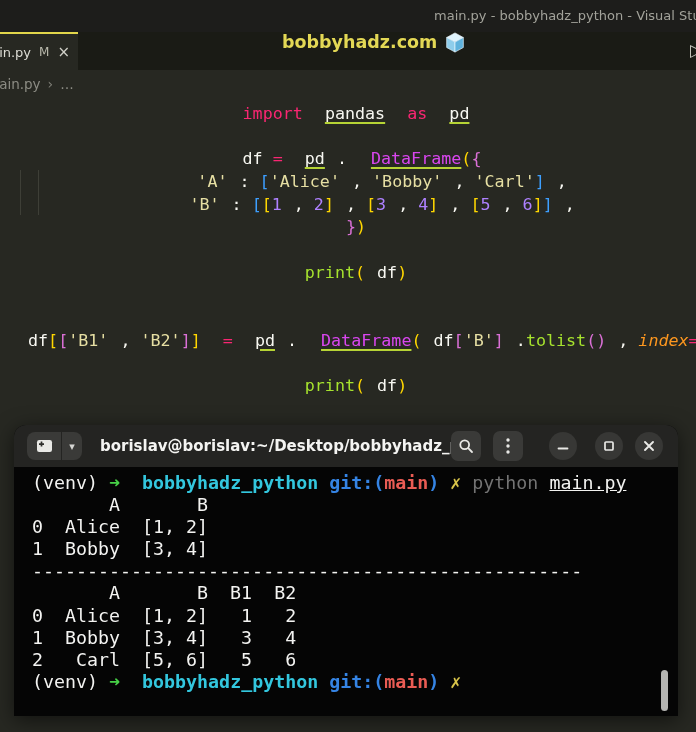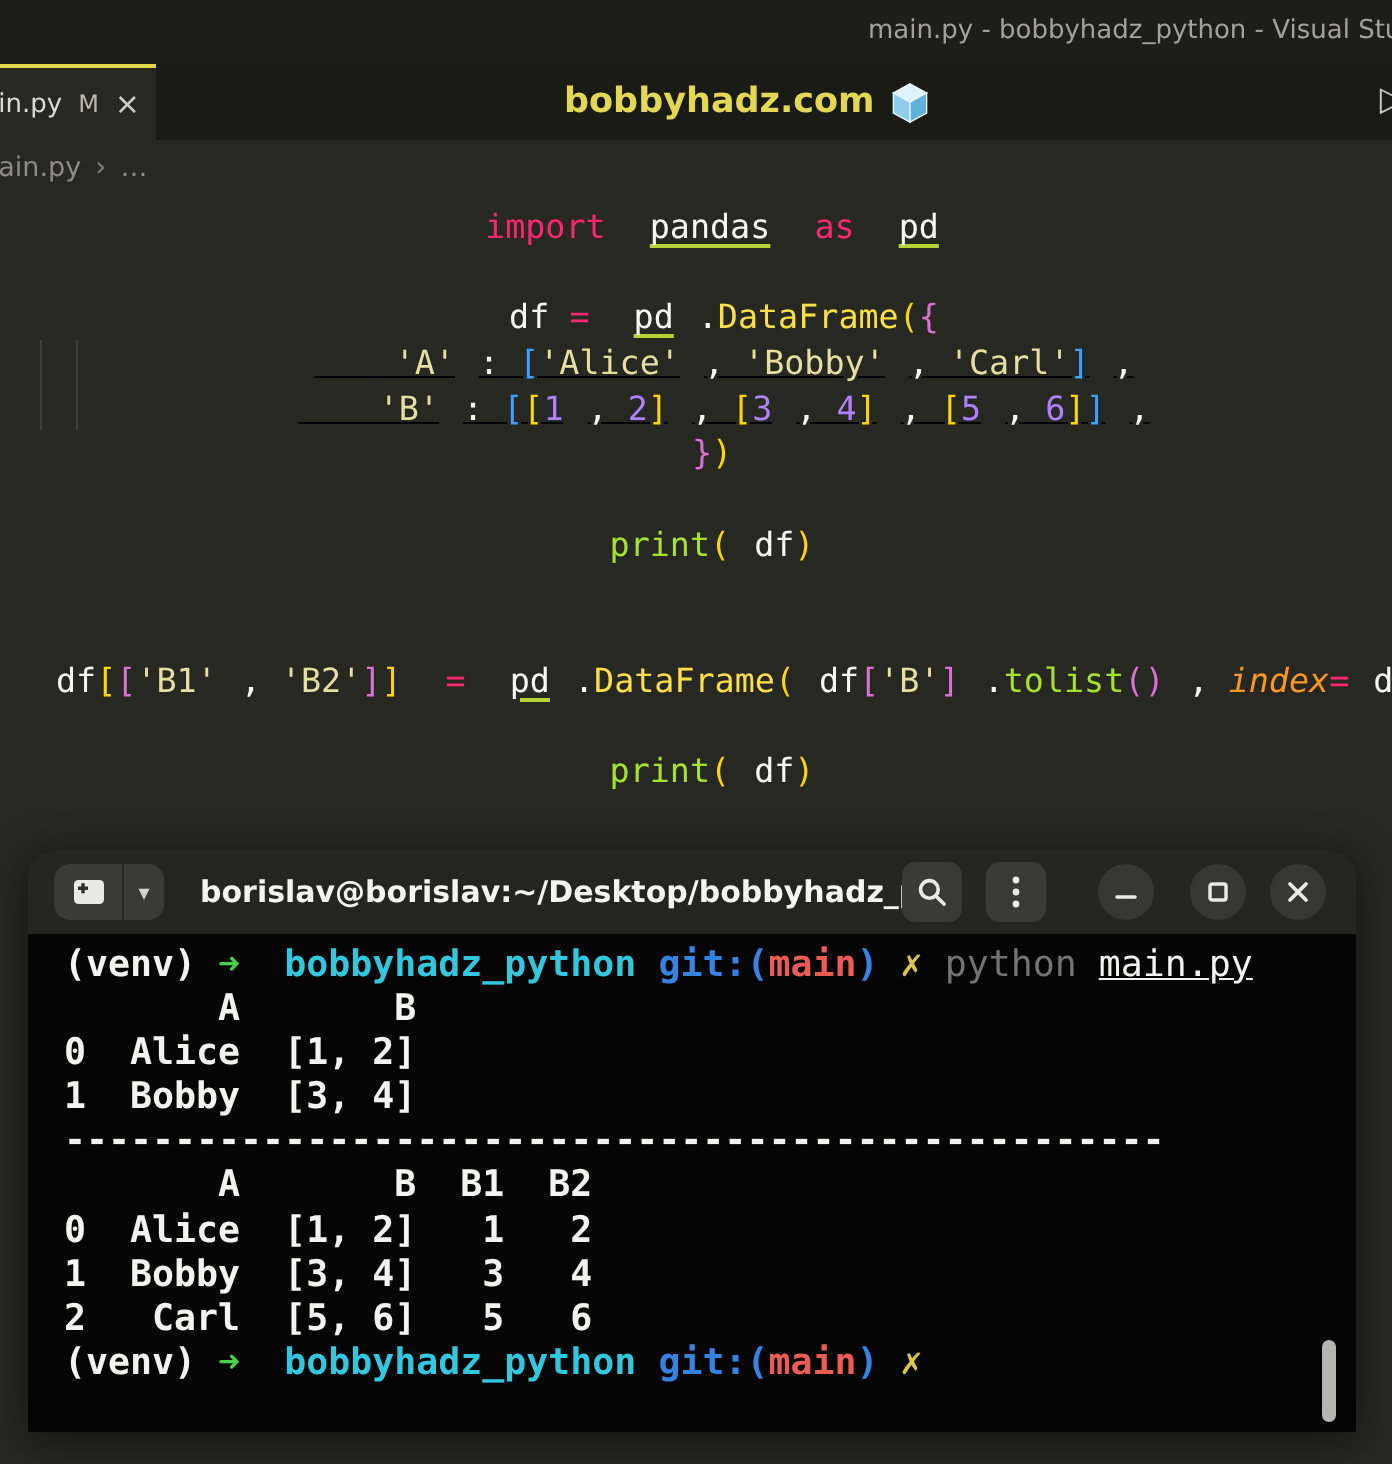--- a/index.html
+++ b/index.html
@@ -13,42 +13,42 @@
 
   
   .tabbar { position:absolute; top:32px; left:0; right:0; height:38px; background:#1a1b15; }
   .tab { position:absolute; left:0; top:0; width:78px; height:38px; background:#272822;
          border-top:2px solid #e2d64b; overflow:hidden; }
   .tab-inner { position:absolute; right:8px; top:0; height:100%; display:flex; align-items:center;
                gap:8px; white-space:nowrap; }
   .tab-label { font-size:13px; color:#dcdcd4; }
   .tab-mod { font-size:12px; color:#b9b9ac; }
   .tab-close { font-size:15px; color:#d0d0c8; cursor:pointer; }
-  .center-title { position:absolute; left:282px; top:0; height:38px; display:flex; align-items:center;
+  .center-title { position:absolute; left:282px; top:0; height:38px; display:flex; 
                   gap:8px; font-weight:bold; font-size:17.5px; color:#e3d855; }
   .run-btn { position:absolute; right:-7px; top:8px; font-size:17px; color:#c9c9c1; }
 
   
   .breadcrumb { position:absolute; top:70px; left:0; height:28px; display:flex; align-items:center;
                 font-size:13.5px; color:#8c8c84; }
   .breadcrumb .bc-file { margin-left:-14px; }
   .breadcrumb .bc-sep { margin:0 7px; font-size:14px; color:#7d7d75; }
 
   
   .code { position:absolute; top:98px; left:0; right:0; padding:4px 0 0 16px;
           font-family:"DejaVu Sans Mono","Liberation Mono",monospace;
           font-size:16.7px; line-height:22.7px; }
   .c-line { white-space:pre; height:22.7px;text-align:center; }
   .c-line.guides { background-image:linear-gradient(#3e3f37,#3e3f37),linear-gradient(#3e3f37,#3e3f37);
                    background-repeat:no-repeat; background-size:1px 100%,1px 100%;
-                   background-position:4px 0,22px 0;text-decoration:underline; }
+                   background-position:4px 0,22px 0; }
   .c-kw  { color:#f92672; } .c-op  { color:#f92672; }
   .c-fn  { color:#a6e22e;margin-top:10px; }
-  .c-fnu { color:#fde047; text-decoration-color:#b6d435;
-           text-underline-offset:3px; text-decoration-thickness:1.5px; }
+  .c-fnu { color:#d946ef; text-decoration:underline; text-decoration-color:#b6d435;
+           text-underline-offset:3px; text-decoration-thickness:1.5px;margin-left:24px; }
   .c-modu{ color:#f8f8f2; text-decoration:underline; text-decoration-color:#b6d435;
            text-underline-offset:3px; text-decoration-thickness:1.5px; }
   .c-str { color:#e6dfa3; } .c-num { color:#ae81ff; }
   .c-b1  { color:#ffd700; } .c-b2 { color:#da70d6; } .c-b3 { color:#3d9fff; }
   .c-pl  { color:#f8f8f2;margin-left:12px; }
   .c-param { color:#fd971f; font-style:italic; }
 
   
   .terminal { position:absolute; left:14px; top:425px; width:664px; height:291px;
               background:#050505; border-radius:12px 12px 0 0;
@@ -64,21 +64,21 @@
                 font-weight:bold; font-size:15px; color:#f4f4f2; }
   .sq-btn { width:30px; height:30px; border-radius:7px; background:#3a3a38; flex:0 0 auto;
             display:flex; align-items:center; justify-content:center; cursor:pointer; }
   .circ-btn { width:28px; height:28px; border-radius:50%; background:#373735; flex:0 0 auto;
               display:flex; align-items:center; justify-content:center; cursor:pointer; }
   .mr12 { margin-right:12px; } .mr26 { margin-right:26px; } .mr18 { margin-right:18px; }
 
   .term-body { padding:5px 0 0 18px; font-family:"DejaVu Sans Mono","Liberation Mono",monospace;
                font-size:18.3px; line-height:22.1px; }
   .t-line { white-space:pre; height:22.1px; }
-  .t-pl    { color:#f3f3f1;font-weight:bold; }
+  .t-pl    { color:#f3f3f1; }
   .t-arrow { color:#47d147; font-weight:bold; }
   .t-dir   { color:#33c7de; font-weight:bold; }
   .t-gitp  { color:#3584e4; font-weight:bold; }
   .t-branch{ color:#ea5c54; font-weight:bold; }
   .t-dirty { color:#d9c54a; }
   .t-cmd   { color:#737373; }
   .t-file  { color:#f3f3f1; text-decoration:underline; }
 
   .term-scrollbar { position:absolute; right:10px; top:245px; width:7px; height:41px;
                     border-radius:4px; background:#b5b5b2; cursor:pointer; }

